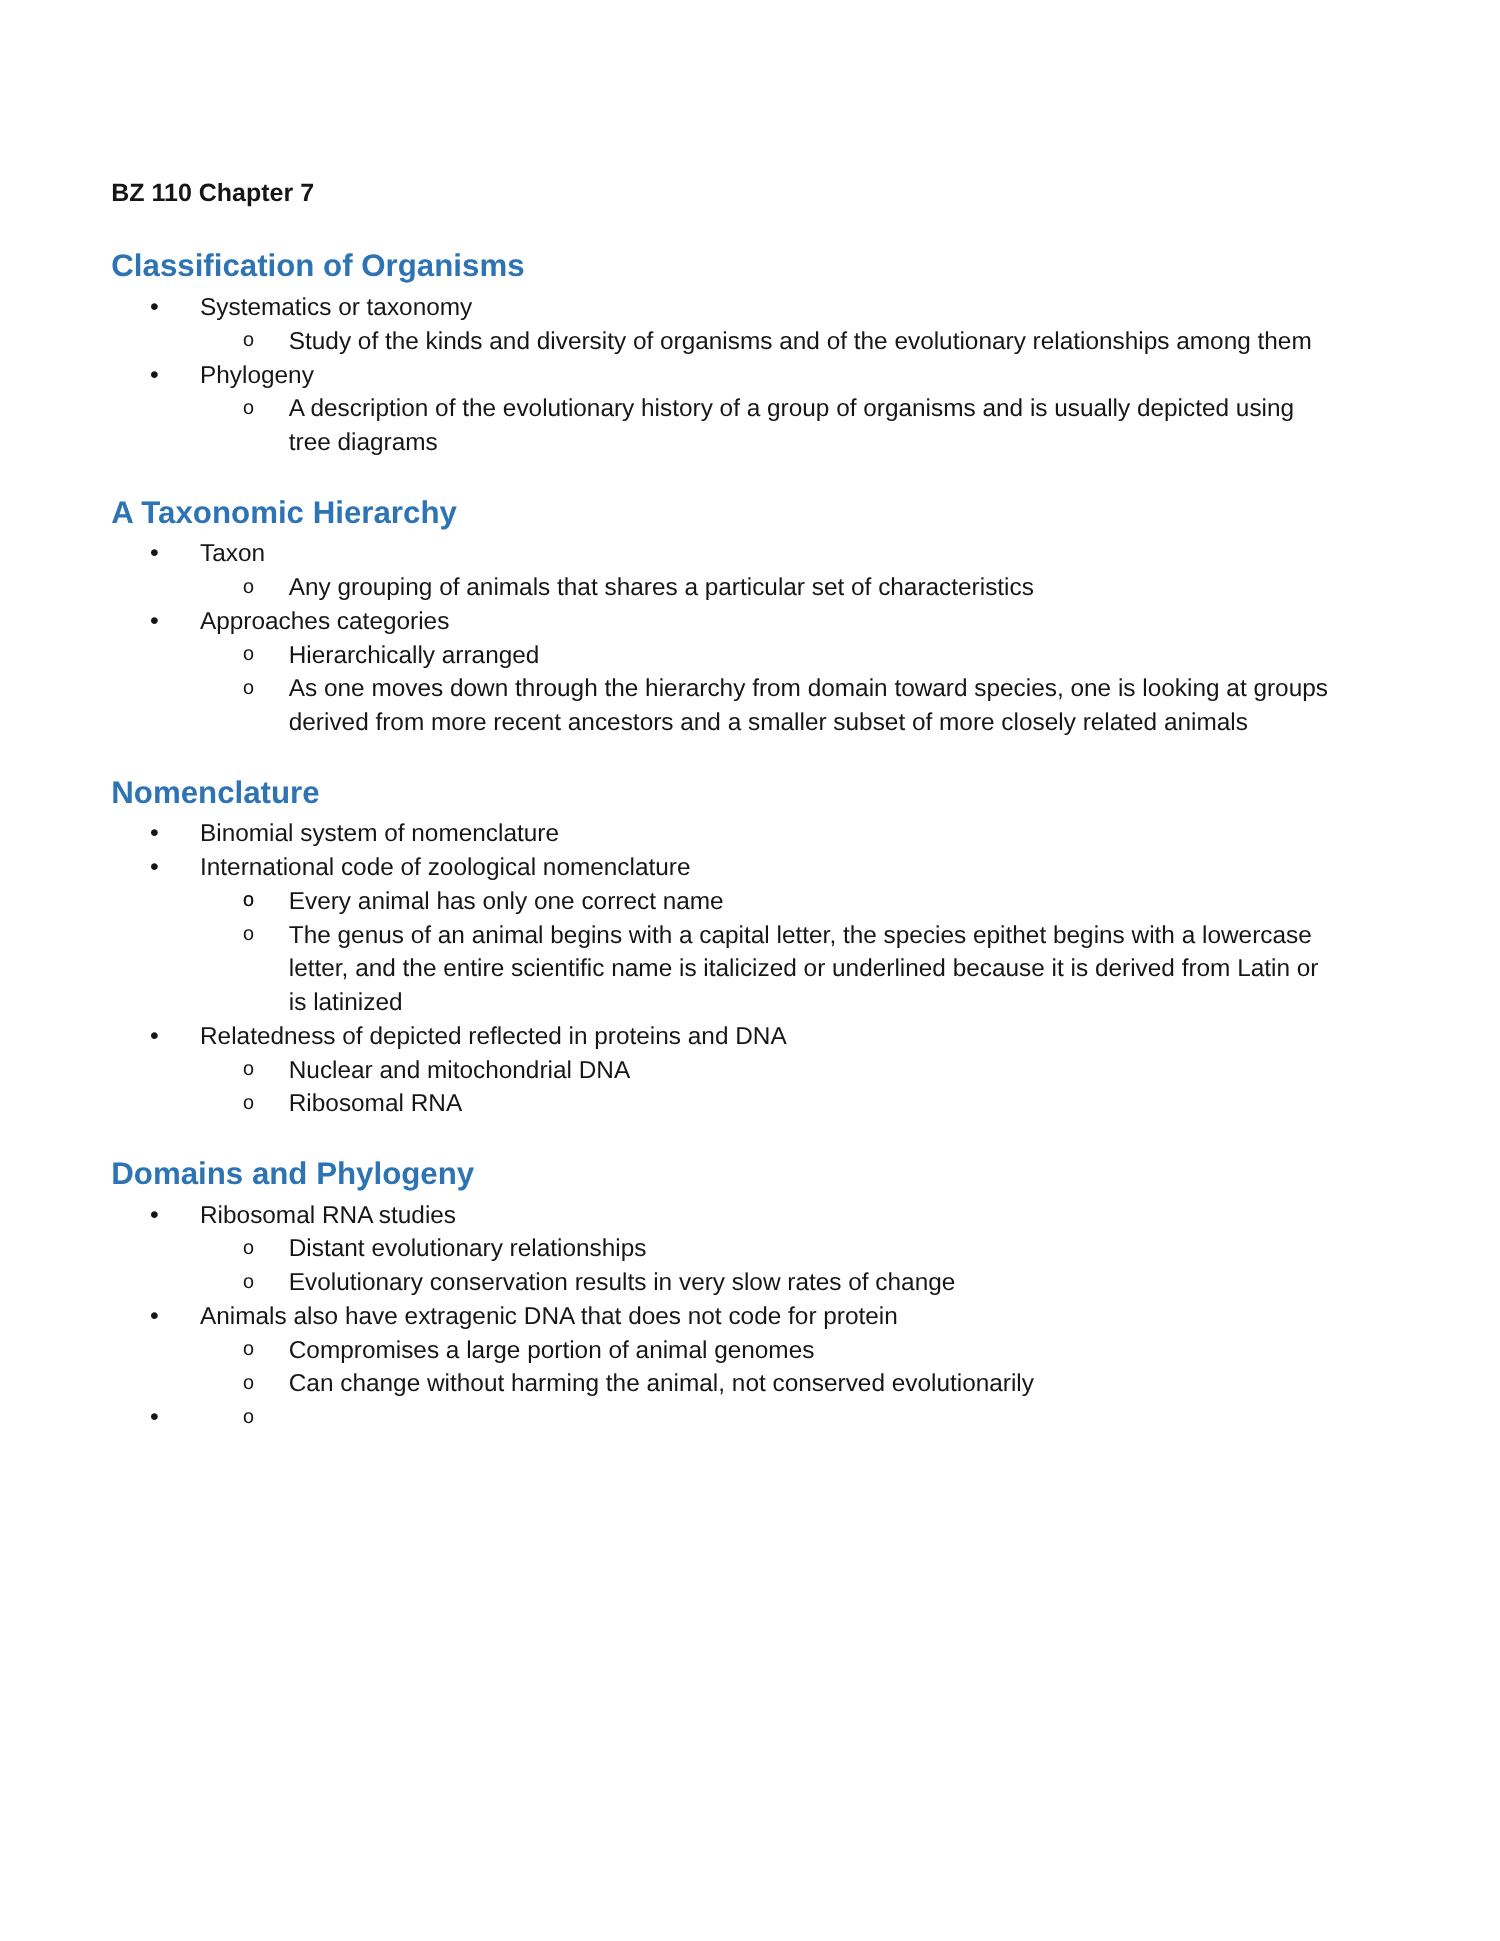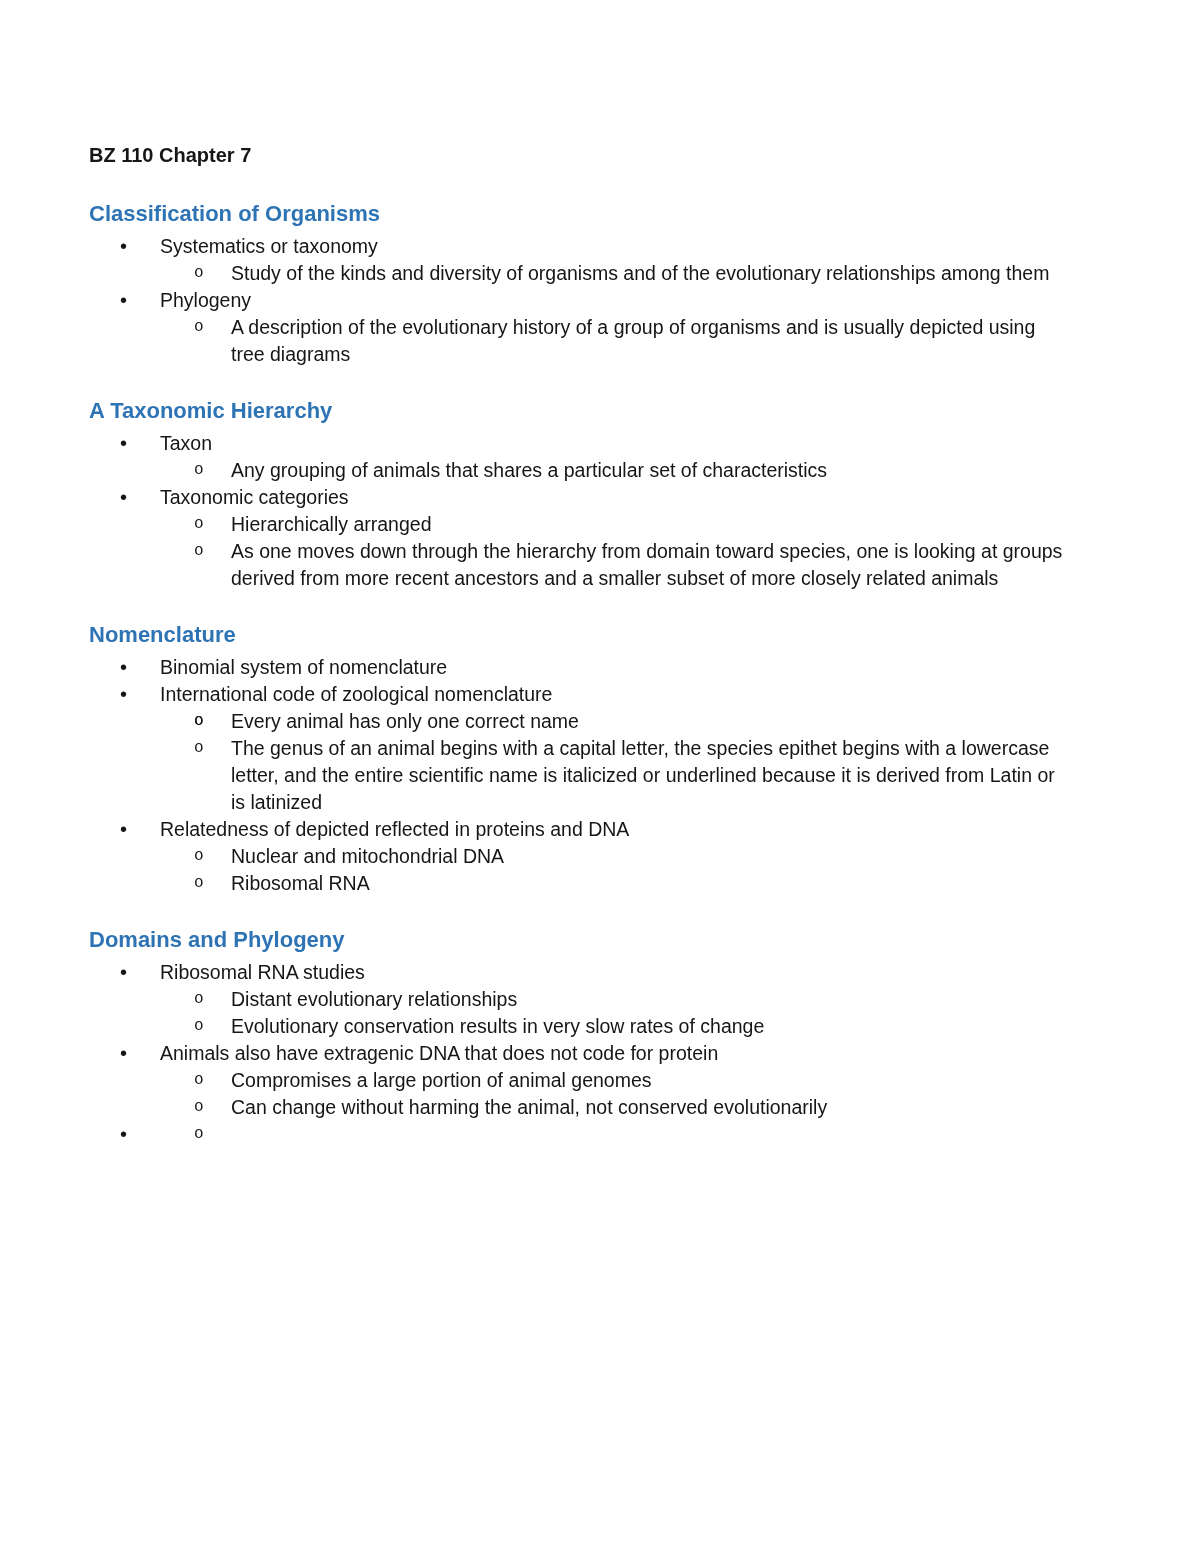--- a/index.html
+++ b/index.html
@@ -16,21 +16,21 @@
     background: #ffffff;
   }
   .doc-title {
     font-size: 20px;
     line-height: 27px;
     font-weight: bold;
     color: #161616;
     margin: 0;
   }
   .sec h2 {
-    font-size: 22px;
+    font-size: 25px;
     line-height: 33px;
     font-weight: bold;
     color: #2E74B5;
     margin: 26px 0 3px 0;
   }
   .sec:first-of-type h2 { margin-top: 28px; }
   .item {
     position: relative;
     font-size: 19.5px;
     line-height: 27px;
@@ -87,21 +87,21 @@
     <div class="item l1">
       <span class="mk mk1">•</span>
       <span>Taxon</span>
     </div>
     <div class="item l2">
       <span class="mk mk2">o</span>
       <span>Any grouping of animals that shares a particular set of characteristics</span>
     </div>
     <div class="item l1">
       <span class="mk mk1">•</span>
-      <span>Taxonomic categories</span>
+      <span>Approaches categories</span>
     </div>
     <div class="item l2">
       <span class="mk mk2">o</span>
       <span>Hierarchically arranged</span>
     </div>
     <div class="item l2">
       <span class="mk mk2">o</span>
       <span>As one moves down through the hierarchy from domain toward species, one is looking at groups derived from more recent ancestors and a smaller subset of more closely related animals</span>
     </div>
   </section>

